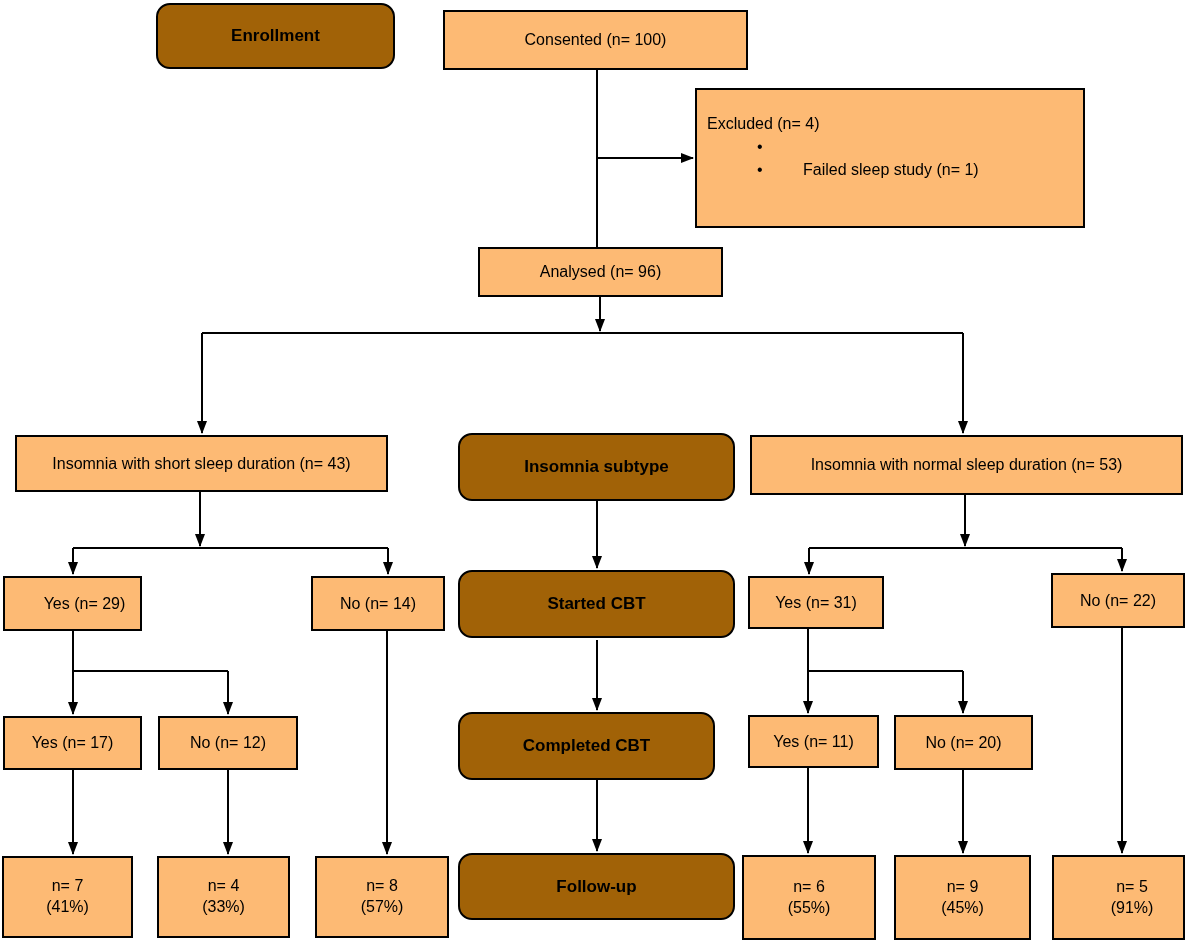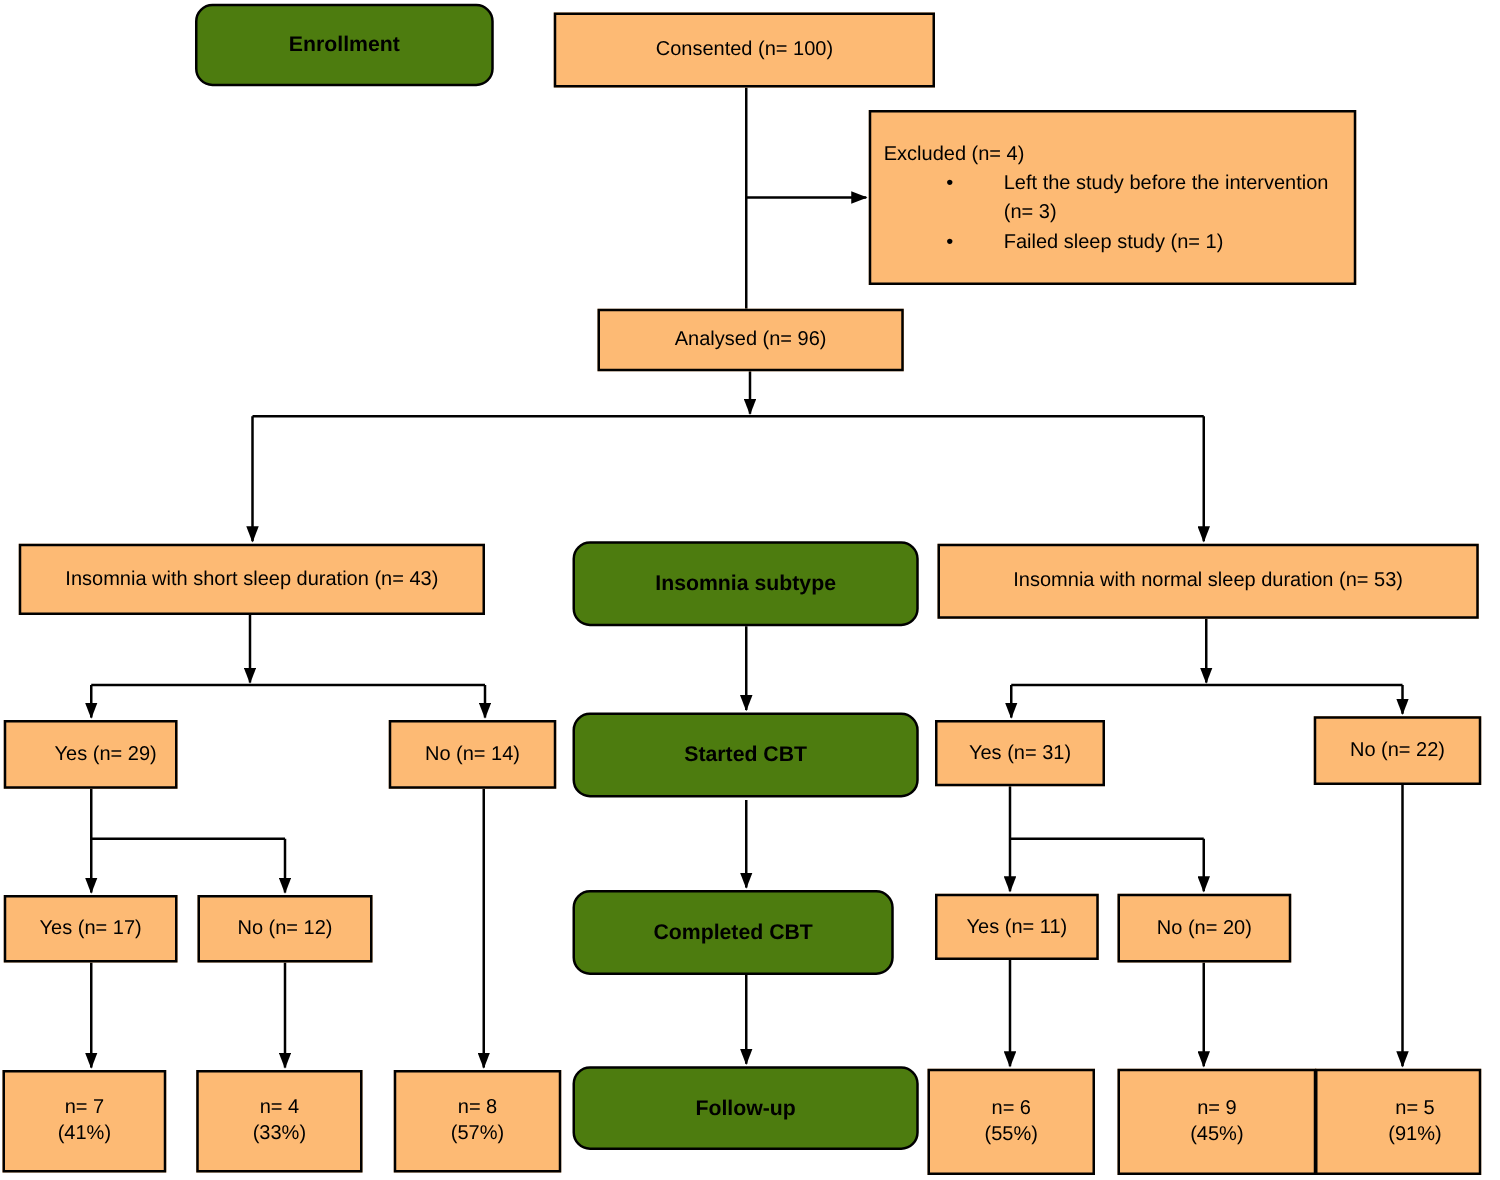--- a/index.html
+++ b/index.html
@@ -8,21 +8,21 @@
     font-family:"Liberation Sans",sans-serif;color:#000;font-size:16px;
   }
   svg.wires{position:absolute;left:0;top:0;width:1200px;height:944px;}
   svg.wires path{stroke:#000;stroke-width:2;fill:none;}
   .box{
     position:absolute;background:#fdba74;border:2px solid #000;box-sizing:border-box;
     display:flex;align-items:center;justify-content:center;text-align:center;
     line-height:1.25;
   }
   .blue{
-    background:#4d7c0f;border-radius:14px;font-weight:bold;font-size:17px;
+    background:#a16207;border-radius:14px;font-weight:bold;font-size:17px;
   }
   .excluded{
     display:block;text-align:left;padding:22px 10px;line-height:1.45;
   }
   .bullet{display:flex;}
   .bullet .dot{width:46px;padding-left:50px;box-sizing:content-box;flex:none;}
   .bullet .btxt{flex:1;padding-right:6px;}
   .outcome{flex-direction:column;line-height:1.3;}
 </style>
 </head>
@@ -71,21 +71,20 @@
     <span>Enrollment</span>
   </div>
   <div class="box" style="left:443px;top:10px;width:305px;height:60px;">
     <span>Consented (n= 100)</span>
   </div>
 
   <div class="box excluded" style="left:695px;top:88px;width:390px;height:140px;">
     <div>Excluded (n= 4)</div>
     <div class="bullet">
       <span class="dot">•</span>
-      <span class="btxt">Left the study before the intervention (n= 3)</span>
     </div>
     <div class="bullet">
       <span class="dot">•</span>
       <span class="btxt">Failed sleep study (n= 1)</span>
     </div>
   </div>
 
   <div class="box" style="left:478px;top:247px;width:245px;height:50px;">
     <span>Analysed (n= 96)</span>
   </div>
@@ -144,21 +143,21 @@
     <div>n= 8</div>
     <div>(57%)</div>
   </div>
   <div class="box blue" style="left:458px;top:853px;width:277px;height:67px;">
     <span>Follow-up</span>
   </div>
   <div class="box outcome" style="left:742px;top:855px;width:134px;height:85px;">
     <div>n= 6</div>
     <div>(55%)</div>
   </div>
-  <div class="box outcome" style="left:894px;top:855px;width:159px;height:85px;">
+  <div class="box outcome" style="left:894px;top:855px;width:137px;height:85px;">
     <div>n= 9</div>
     <div>(45%)</div>
   </div>
   <div class="box outcome" style="left:1052px;top:855px;width:133px;height:85px;padding-left:27px;">
     <div>n= 5</div>
     <div>(91%)</div>
   </div>
 
 </div>
 

